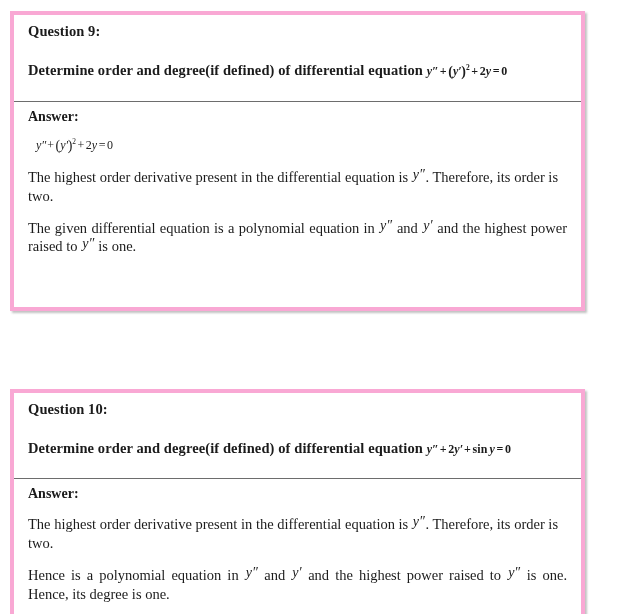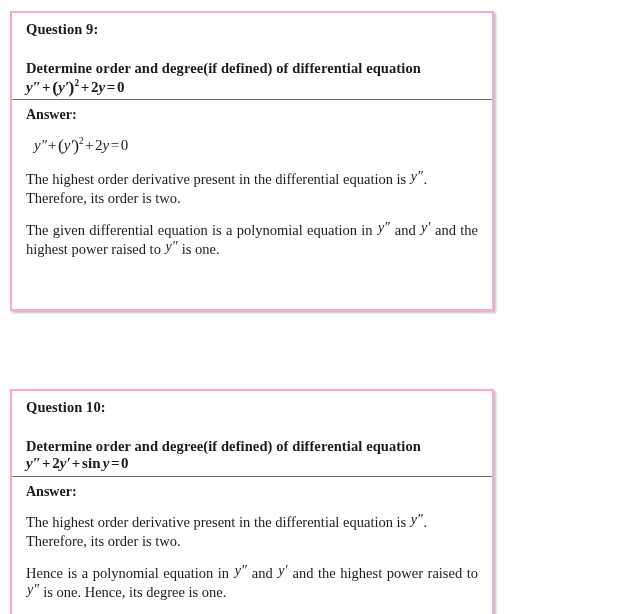--- a/index.html
+++ b/index.html
@@ -18,23 +18,23 @@
     position: relative;
     width: 619px;
     height: 614px;
     overflow: hidden;
   }
 
   
   .qcard {
     position: absolute;
     left: 10px;
-    width: 484px;
+    width: 575px;
     box-sizing: border-box;
-    border: 2px solid #f9a8d4;
+    border: 4px solid #f9a8d4;
     background: #ffffff;
     box-shadow: 2px 2px 2px rgba(120,120,120,0.45);
   }
   .qcard.card-1 { top: 11px;  height: 300px; }
   .qcard.card-2 { top: 345px; height: 256px; margin-top: 44px; }
 
   
   .prompt-region {
     padding: 9px 14px 0 14px;
     box-sizing: border-box;
@@ -95,21 +95,21 @@
     font-style: italic;
     white-space: nowrap;
   }
   .math.inline {
     position: relative;
     top: -3px;
     font-size: 14px;
     padding: 0 1px;
   }
   .math.block {
-    font-size: 15px;
+    font-size: 12px;
   }
   .math .op {
     font-style: normal;
     padding: 0 1.5px;
   }
   .math .num {
     font-style: normal;
   }
   .math .fn {
     font-style: normal;

